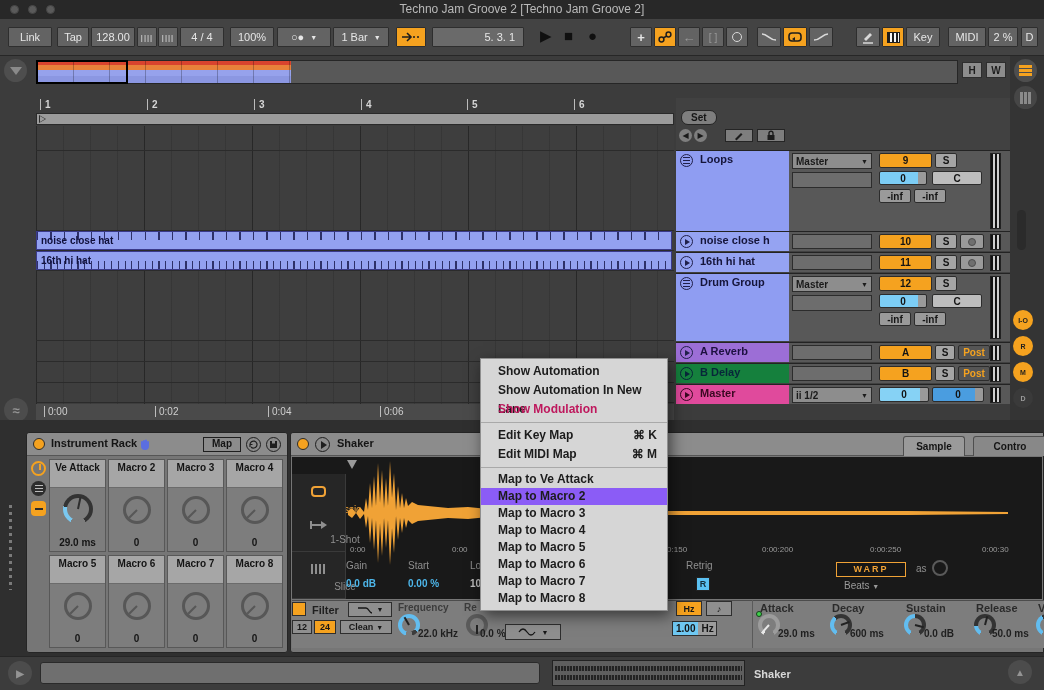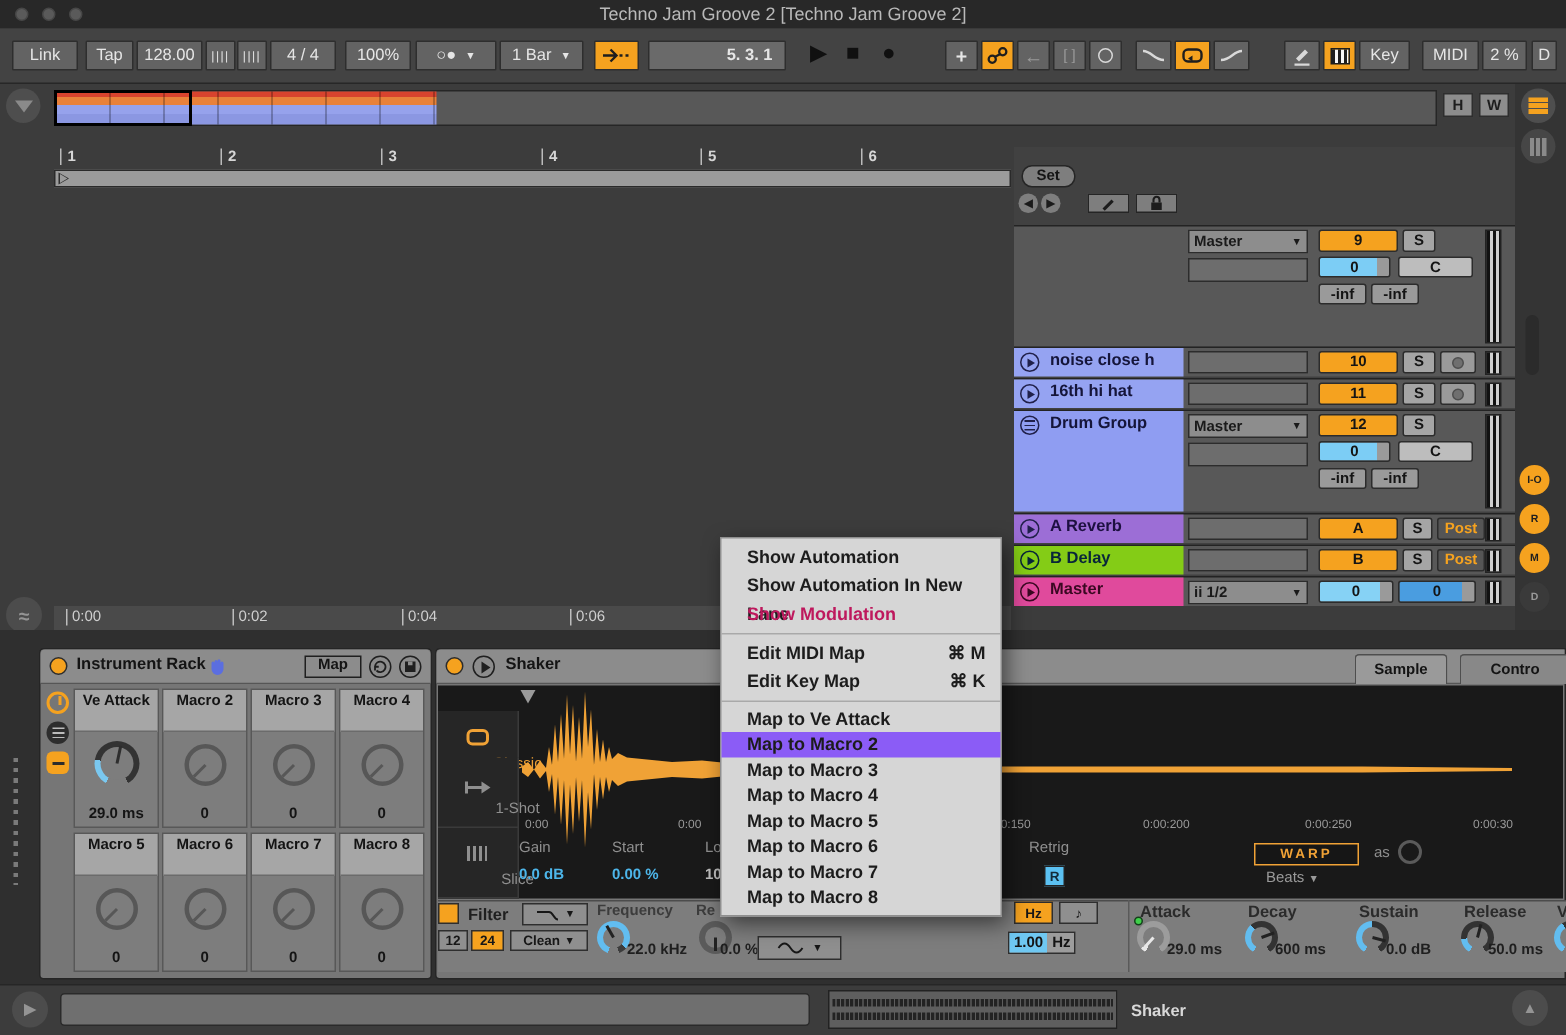--- a/index.html
+++ b/index.html
@@ -177,21 +177,21 @@
       </div>
     <div class="tb" style="left:333px;width:56px;gap:6px">
         <span>1 Bar</span>
         <span style="font-size:7px">▼</span>
       </div>
     <div class="tb on" style="left:396px;width:30px">
       <svg width="20" height="10" viewBox="0 0 20 10">
           <path d="M1 5 h8 M6 1 l4 4 -4 4 M12 5 h2 M16 5 h2" stroke="#1e1e1e" stroke-width="1.6" fill="none"></path>
         </svg>
     </div>
-    <div class="tb" style="left:432px;width:92px;justify-content:flex-end;padding-right:8px;background:#6a6a6a;font-weight:700">5.   3.   1</div>
+    <div class="tb" style="left:432px;width:92px;justify-content:flex-end;padding-right:8px;background:#6a6a6a;font-weight:400">5.   3.   1</div>
     <div class="transportglyph" style="left:540px">▶</div>
     <div class="transportglyph" style="left:564px">■</div>
     <div class="transportglyph" style="left:588px">●</div>
     <div class="tb glyphbtn" style="left:630px;width:22px">+</div>
     <div class="tb on" style="left:654px;width:22px">
       <svg width="14" height="12" viewBox="0 0 14 12">
           <circle cx="3.5" cy="8.5" r="2.4" fill="none" stroke="#1e1e1e" stroke-width="1.5"></circle>
           <circle cx="10.5" cy="3.5" r="2.4" fill="none" stroke="#1e1e1e" stroke-width="1.5"></circle>
           <path d="M5 7 L9 5" stroke="#1e1e1e" stroke-width="1.5"></path>
         </svg>
@@ -256,38 +256,59 @@
     <span class="beatnum" style="left:111px">2</span>
     <span class="beatnum" style="left:218px">3</span>
     <span class="beatnum" style="left:325px">4</span>
     <span class="beatnum" style="left:431px">5</span>
     <span class="beatnum" style="left:538px">6</span>
   </div>
   <div class="scrub">
       <span class="tri"></span>
     </div>
 
+  <div class="grid">
+    <div class="lanesep" style="top:24px"></div>
+    <div class="lanesep" style="top:104px"></div>
+    <div class="lanesep" style="top:124px"></div>
+    <div class="lanesep" style="top:144px"></div>
+    <div class="lanesep" style="top:214px"></div>
+    <div class="lanesep" style="top:235px"></div>
+    <div class="lanesep" style="top:256px"></div>
+    <div class="lanesep" style="top:276px"></div>
+    <div class="clip" style="top:105px">
+      <span>noise close hat</span>
+      <span class="ticks sparse"></span>
+    </div>
+    <div class="clip" style="top:125px">
+      <span>16th hi hat</span>
+      <span class="ticks"></span>
+    </div>
+  </div>
 
   <div class="tpanel">
     <div class="setbtn">Set</div>
     <div class="navc" style="left:3px">◀</div>
     <div class="navc" style="left:18px">▶</div>
     <div class="toolb" style="left:49px;width:28px">
         <svg width="10" height="10" viewBox="0 0 10 10">
           <path d="M1 8 L7 2 L8.5 3.5 L2.5 9.5 Z" fill="#1c1c1c"></path>
         </svg>
       </div>
     <div class="toolb" style="left:81px;width:28px">
         <svg width="10" height="11" viewBox="0 0 10 11">
           <rect x="1.5" y="5" width="7" height="5" fill="#1c1c1c"></rect>
           <path d="M3 5 V3.2 a2 2 0 0 1 4 0 V5" fill="none" stroke="#1c1c1c" stroke-width="1.4"></path>
         </svg>
       </div>
 
     <div class="trow" style="top:52px;height:81px">
+      <div class="tname" style="background:#8f9df2"><span class="tico">
+            <span class="lines"></span>
+          </span><span>Loops</span></div>
       <div class="rbox" style="top:2px;height:16px">
           <span>Master</span>
           <span class="dd">▼</span>
         </div>
       <div class="rbox empty" style="top:21px;height:16px"></div>
       <div class="cbtn num" style="left:203px;top:2px">9</div>
       <div class="cbtn sb" style="left:259px;top:2px">S</div>
       <div class="cbtn pan" style="left:203px;top:20px">0</div>
       <div class="cbtn cx" style="left:256px;top:20px">C</div>
       <div class="cbtn inf" style="left:203px;top:38px">-inf</div>
@@ -344,21 +365,21 @@
             <span class="tri"></span>
           </span><span>A Reverb</span></div>
       <div class="rbox empty" style="top:2px;height:15px"></div>
       <div class="cbtn num" style="left:203px;top:2px">A</div>
       <div class="cbtn sb" style="left:259px;top:2px;width:20px">S</div>
       <div class="cbtn post" style="left:282px;top:2px">Post</div>
       <div class="meter" style="top:2px;height:16px"></div>
     </div>
 
     <div class="trow" style="top:265px;height:20px">
-      <div class="tname" style="background:#84cc16;color:#08263a"><span class="tico" style="border-color:#08263a">
+      <div class="tname" style="background:#15803d;color:#08263a"><span class="tico" style="border-color:#08263a">
             <span class="tri" style="border-left-color:#08263a"></span>
           </span><span>B Delay</span></div>
       <div class="rbox empty" style="top:2px;height:15px"></div>
       <div class="cbtn num" style="left:203px;top:2px">B</div>
       <div class="cbtn sb" style="left:259px;top:2px;width:20px">S</div>
       <div class="cbtn post" style="left:282px;top:2px">Post</div>
       <div class="meter" style="top:2px;height:16px"></div>
     </div>
 
     <div class="trow" style="top:286px;height:20px">
@@ -607,26 +628,26 @@
         <span>Show Automation</span>
       </div>
     <div class="mi">
         <span>Show Automation In New Lane</span>
       </div>
     <div class="mi dis">
         <span>Show Modulation</span>
       </div>
     <div class="msep"></div>
     <div class="mi">
+        <span>Edit Key Map</span>
+        <span class="sc">⌘ K</span>
+      </div>
+    <div class="mi">
         <span>Edit MIDI Map</span>
         <span class="sc">⌘ M</span>
-      </div>
-    <div class="mi">
-        <span>Edit Key Map</span>
-        <span class="sc">⌘ K</span>
       </div>
     <div class="msep"></div>
     <div class="mi compact">
         <span>Map to Ve Attack</span>
       </div>
     <div class="mi compact hl">
         <span>Map to Macro 2</span>
       </div>
     <div class="mi compact">
         <span>Map to Macro 3</span>

